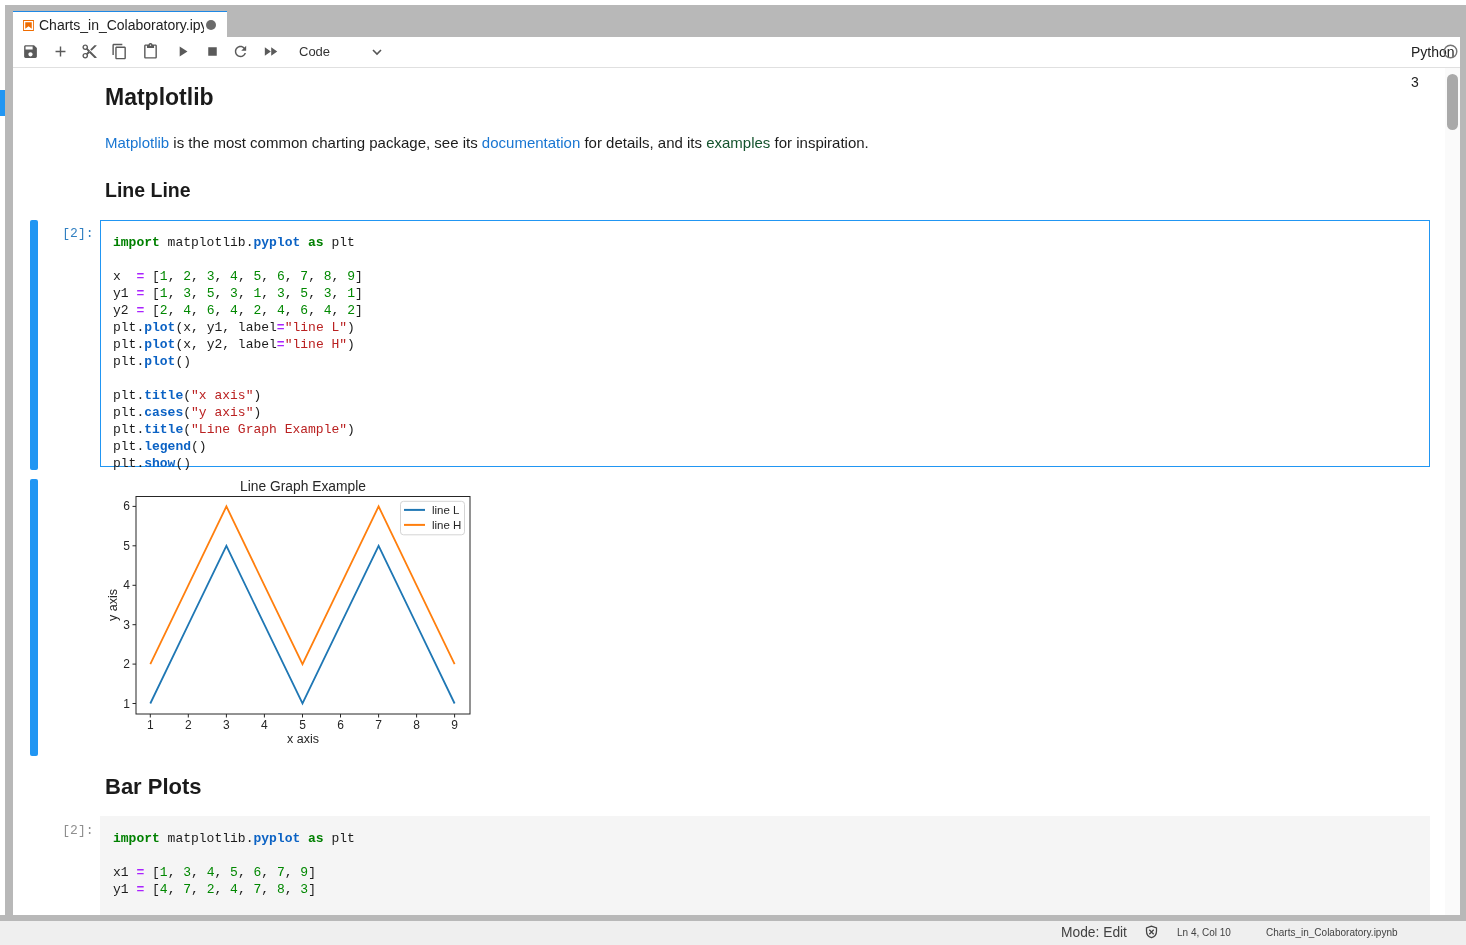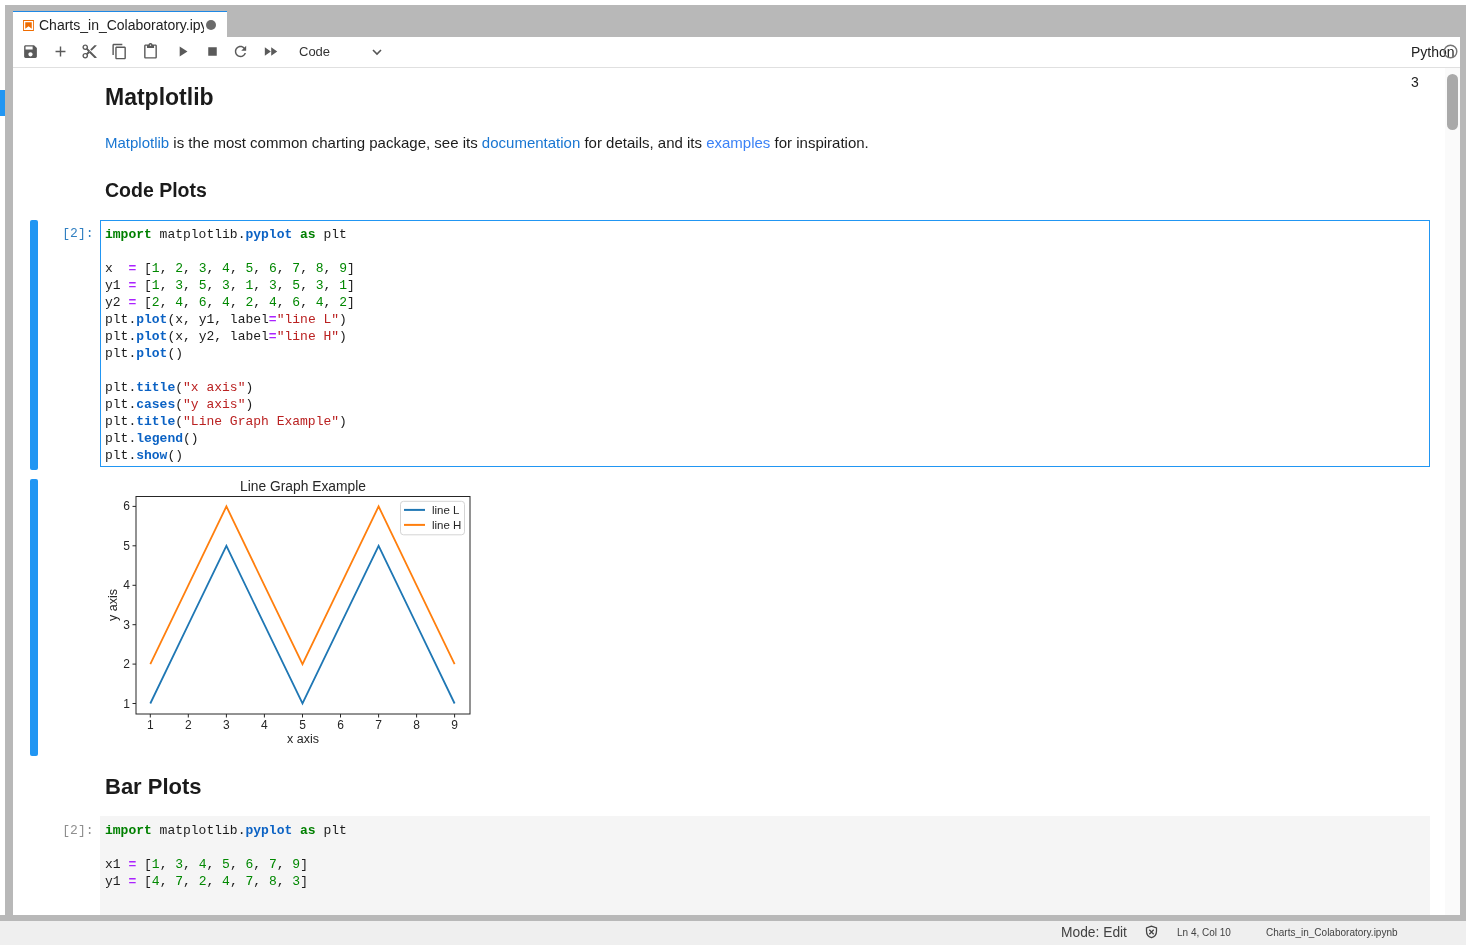--- a/index.html
+++ b/index.html
@@ -6,21 +6,21 @@
   #root{position:relative;width:1466px;height:945px;background:#ffffff;overflow:hidden;
         font-family:"Liberation Sans",sans-serif;}
   .abs{position:absolute;}
   .mono{font-family:"Liberation Mono",monospace;font-size:13px;line-height:17px;white-space:pre;color:#1c1c1c;}
   .k{color:#008000;font-weight:bold;}
   .pr{color:#0b62c4;font-weight:bold;}
   .op{color:#aa22ff;font-weight:bold;}
   .num{color:#008800;}
   .str{color:#ba2121;}
   .com{color:#408080;font-style:italic;}
-  pre{margin:0;}
+  pre{margin:8px;}
 </style>
 </head>
 <body>
 <div id="root">
 
   <div class="abs" id="tabbar-bg" style="left:5px;top:5px;width:1461px;height:31.5px;background:#b8b8b8;"></div>
   <div class="abs" id="left-strip" style="left:5px;top:5px;width:7.7px;height:915.5px;background:#b8b8b8;"></div>
   <div class="abs" id="right-strip" style="left:1460px;top:5px;width:6px;height:940px;background:#b8b8b8;"></div>
   <div class="abs" id="bottom-band" style="left:0;top:914.5px;width:1466px;height:6px;background:#b8b8b8;"></div>
   <div class="abs" id="sidebar-blue" style="left:0;top:90px;width:5px;height:26px;background:#2196f3;"></div>
@@ -73,22 +73,22 @@
       </svg>
   </div>
   <div class="abs" id="tb-python" style="left:1379px;top:36.5px;height:30px;line-height:30px;font-size:14px;color:#212121;margin-left:32px;">Python 3</div>
   <div class="abs" id="tb-kernel" style="left:1443px;top:44px;width:15px;height:15px;">
     <svg width="15" height="15" viewBox="0 0 15 15">
         <circle cx="7.5" cy="7.5" r="6.3" fill="none" stroke="#757575" stroke-width="1.4"></circle>
       </svg>
   </div>
 
   <div class="abs" style="left:105px;top:86px;font-size:23px;font-weight:bold;line-height:23px;color:#1a1a1a;">Matplotlib</div>
-  <div class="abs" style="left:105px;top:135.3px;font-size:15px;line-height:15px;color:#1c1c1c;"><a style="color:#1976d2;text-decoration:none;">Matplotlib</a> is the most common charting package, see its <a style="color:#1976d2;text-decoration:none;">documentation</a> for details, and its <a style="color:#3b82f6;text-decoration:none;">examples</a> for inspiration.</div>
-  <div class="abs" style="left:105px;top:180.5px;font-size:19.5px;font-weight:bold;line-height:19.5px;color:#1a1a1a;">Code Plots</div>
+  <div class="abs" style="left:105px;top:135.3px;font-size:15px;line-height:15px;color:#1c1c1c;"><a style="color:#1976d2;text-decoration:none;">Matplotlib</a> is the most common charting package, see its <a style="color:#1976d2;text-decoration:none;">documentation</a> for details, and its <a style="color:#14532d;text-decoration:none;">examples</a> for inspiration.</div>
+  <div class="abs" style="left:105px;top:180.5px;font-size:19.5px;font-weight:bold;line-height:19.5px;color:#1a1a1a;">Line Line</div>
   <div class="abs" style="left:105px;top:777px;font-size:22px;font-weight:bold;line-height:19.5px;color:#1a1a1a;">Bar Plots</div>
 
   <div class="abs" id="collapser1" style="left:30px;top:220px;width:8px;height:250px;background:#2196f3;border-radius:2px;"></div>
   <div class="abs mono" id="prompt1" style="left:29.5px;top:224.5px;width:64px;text-align:right;color:#307fc1;">[2]:</div>
   <div class="abs" id="cell1" style="left:99.5px;top:220px;width:1328px;height:244.5px;border:1px solid #2196f3;background:#fff;">
 <pre class="mono" style="padding:4.5px 0 0 4.5px;"><span class="k">import</span> matplotlib.<span class="pr">pyplot</span> <span class="k">as</span> plt
 
 x  <span class="op">=</span> [<span class="num">1</span>, <span class="num">2</span>, <span class="num">3</span>, <span class="num">4</span>, <span class="num">5</span>, <span class="num">6</span>, <span class="num">7</span>, <span class="num">8</span>, <span class="num">9</span>]
 y1 <span class="op">=</span> [<span class="num">1</span>, <span class="num">3</span>, <span class="num">5</span>, <span class="num">3</span>, <span class="num">1</span>, <span class="num">3</span>, <span class="num">5</span>, <span class="num">3</span>, <span class="num">1</span>]
 y2 <span class="op">=</span> [<span class="num">2</span>, <span class="num">4</span>, <span class="num">6</span>, <span class="num">4</span>, <span class="num">2</span>, <span class="num">4</span>, <span class="num">6</span>, <span class="num">4</span>, <span class="num">2</span>]

